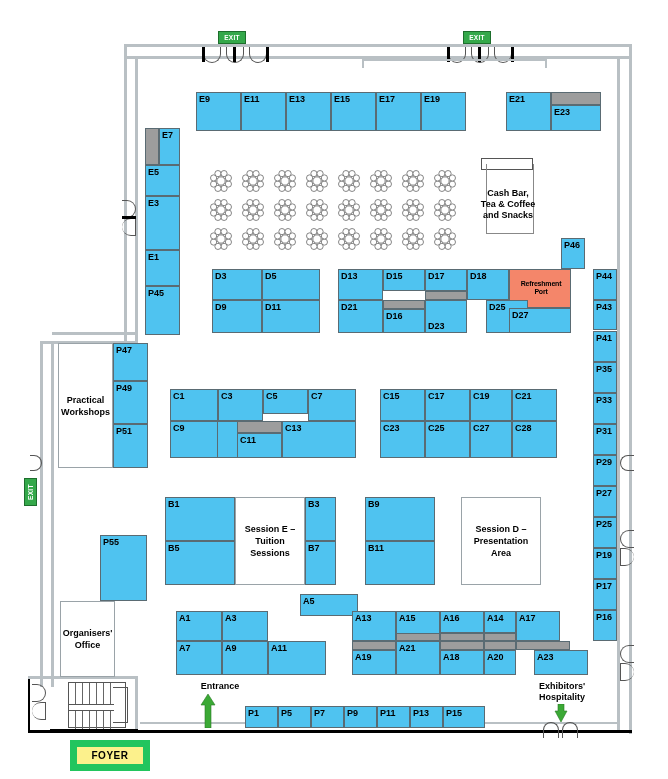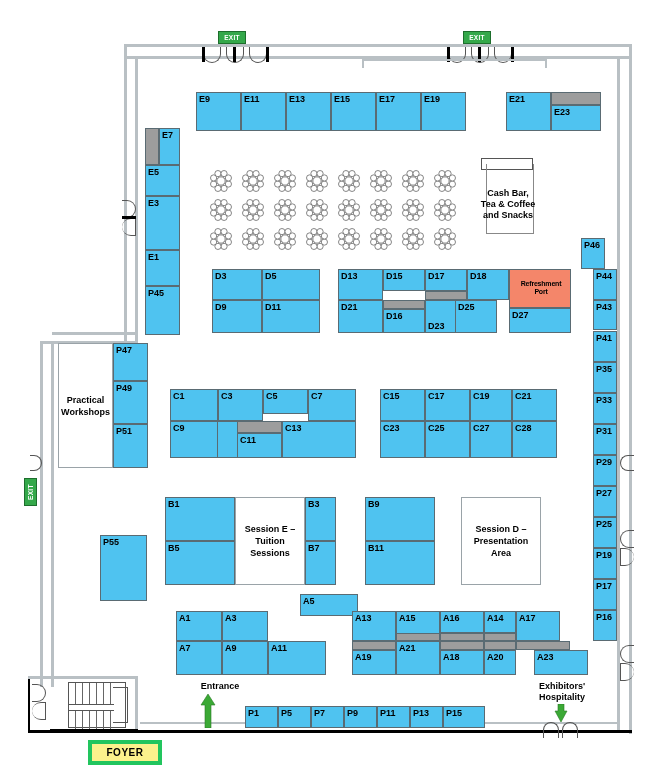--- a/index.html
+++ b/index.html
@@ -40,23 +40,23 @@
   
   .exit{
     position:absolute;background:#34A84A;border:1px solid #1d6e2c;
     color:#fff;font-size:6.5px;font-weight:bold;letter-spacing:.3px;
     display:flex;align-items:center;justify-content:center;
   }
   .exit.vert{writing-mode:vertical-rl;transform:rotate(180deg);}
 
   
   .foyer{
-    position:absolute;background:#FCF18C;border:4px solid #22c55e;
+    position:absolute;background:#FCF18C;border:7px solid #22c55e;
     font-size:10px;font-weight:bold;color:#000;
-    display:flex;align-items:center;justify-content:center;letter-spacing:.5px;margin-left:18px;
+    display:flex;align-items:center;justify-content:center;letter-spacing:.5px;
   }
 
   
   .arrow{position:absolute;}
 
   
   .table-unit{position:absolute;width:26px;height:26px;}
 </style>
 </head>
 <body>
@@ -481,28 +481,28 @@
   <div class="booth" style="left:338px;top:300px;width:45px;height:33px;">
       <span class="lab">D21</span>
     </div>
   <div class="booth grey" style="left:383px;top:300px;width:42px;height:9px;"></div>
   <div class="booth" style="left:383px;top:309px;width:42px;height:24px;">
       <span class="lab">D16</span>
     </div>
   <div class="booth" style="left:425px;top:300px;width:42px;height:33px;">
       <span class="lab bot">D23</span>
     </div>
-  <div class="booth" style="left:455px;top:300px;width:42px;height:33px;">
+  <div class="booth" style="left:486px;top:300px;width:42px;height:33px;">
       <span class="lab">D25</span>
     </div>
   <div class="booth" style="left:509px;top:308px;width:62px;height:25px;">
       <span class="lab">D27</span>
     </div>
 
-  <div class="booth" style="left:581px;top:238px;width:24px;height:31px;">
+  <div class="booth" style="left:561px;top:238px;width:24px;height:31px;">
       <span class="lab">P46</span>
     </div>
   <div class="booth" style="left:593px;top:269px;width:24px;height:31px;">
       <span class="lab">P44</span>
     </div>
   <div class="booth" style="left:593px;top:300px;width:24px;height:30px;">
       <span class="lab">P43</span>
     </div>
   <div class="booth" style="left:593px;top:331px;width:24px;height:31px;">
       <span class="lab">P41</span>
@@ -631,20 +631,26 @@
     <div>
       <span>Session D –</span><br>
       <span>Presentation</span><br>
       <span>Area</span>
     </div>
   </div>
 
   <div class="booth" style="left:100px;top:535px;width:47px;height:66px;">
       <span class="lab">P55</span>
     </div>
+  <div class="room" style="left:60px;top:601px;width:55px;height:76px;">
+    <div>
+      <span>Organisers'</span><br>
+      <span>Office</span>
+    </div>
+  </div>
 
   <div class="booth" style="left:176px;top:611px;width:46px;height:30px;">
       <span class="lab">A1</span>
     </div>
   <div class="booth" style="left:222px;top:611px;width:46px;height:30px;">
       <span class="lab">A3</span>
     </div>
   <div class="booth" style="left:268px;top:594px;width:58px;height:22px;margin-left:32px;">
       <span class="lab">A5</span>
     </div>

